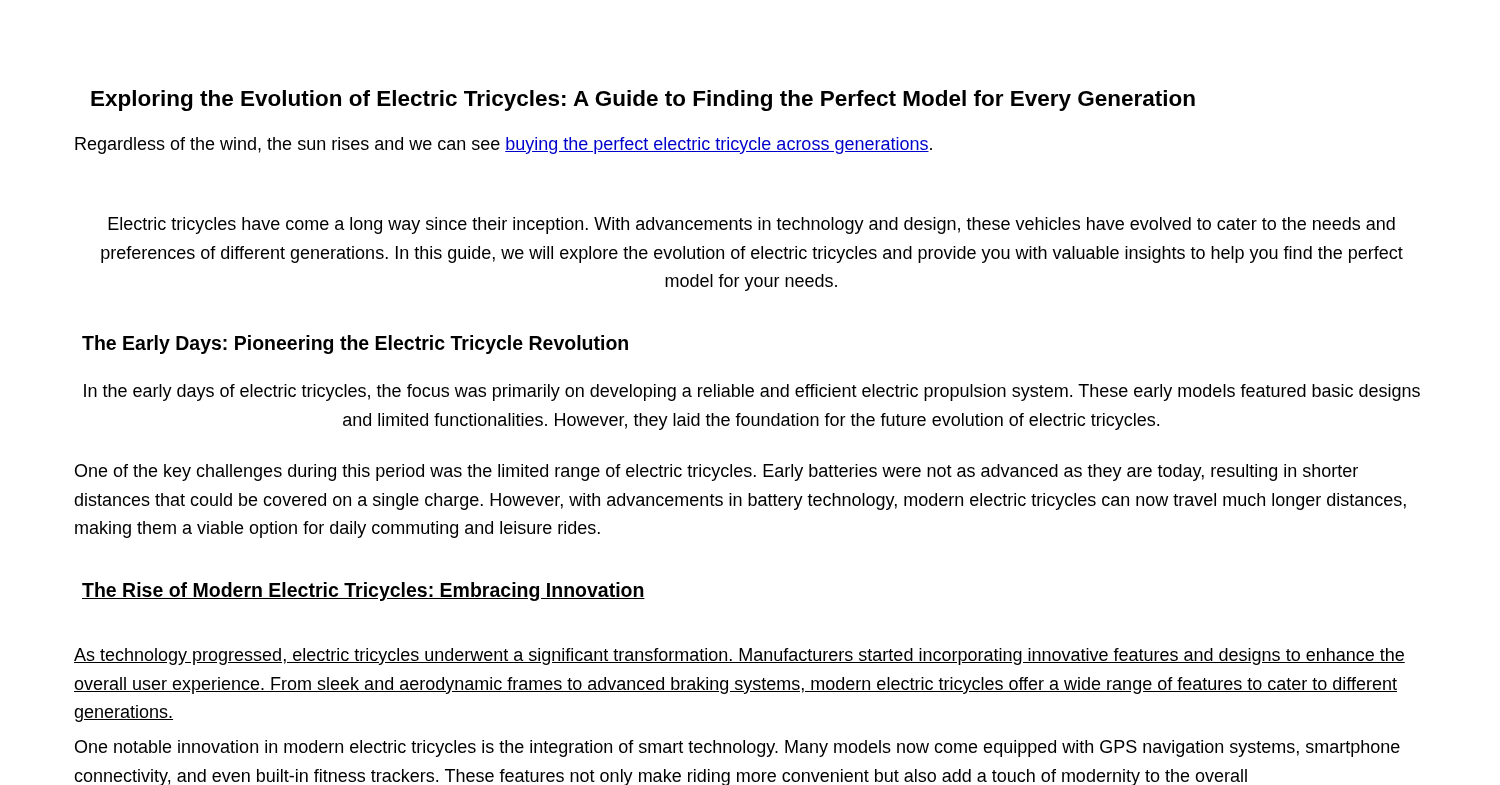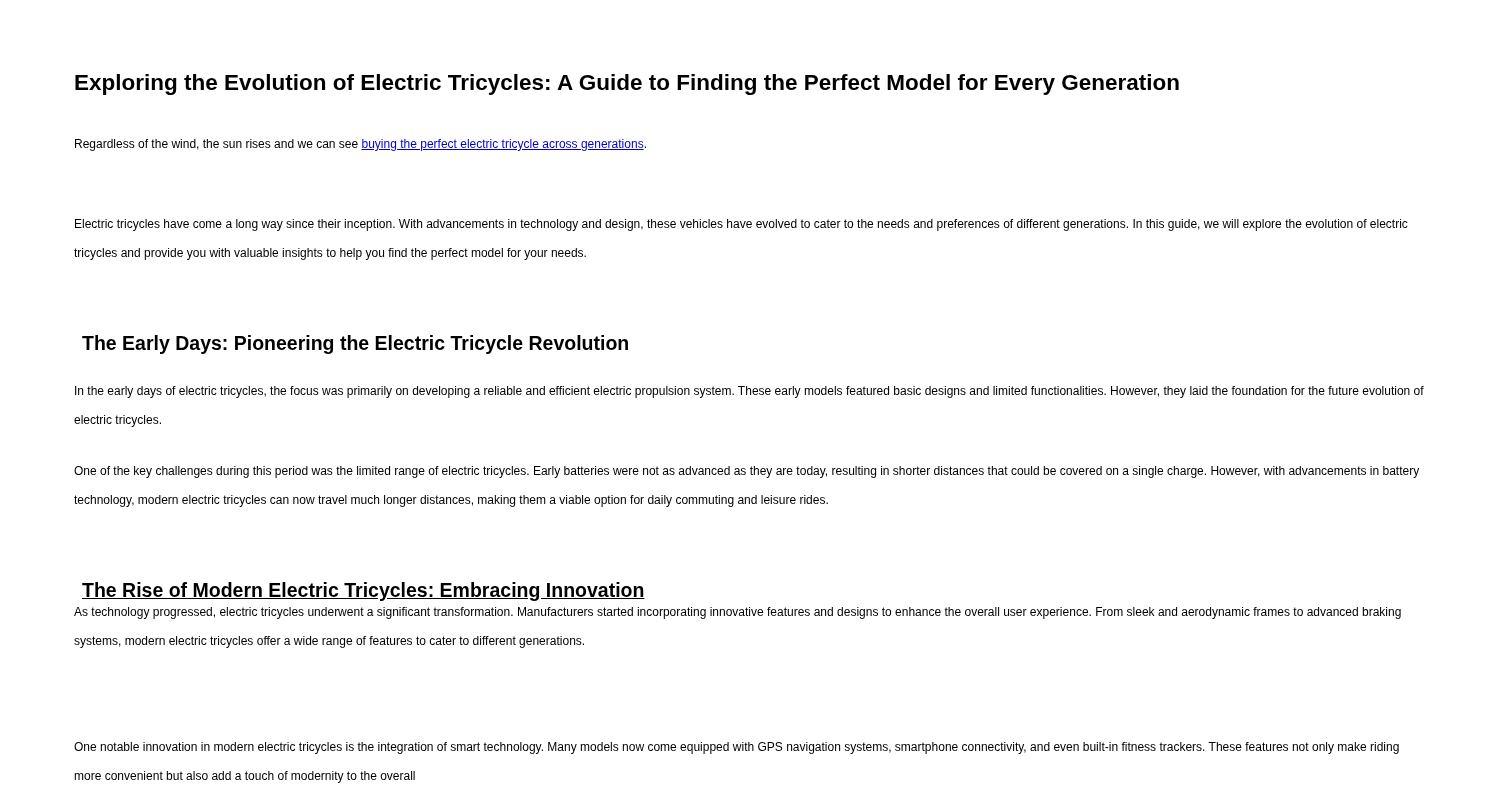--- a/index.html
+++ b/index.html
@@ -1,37 +1,37 @@
 <!DOCTYPE html>
 <html><head>
 <meta charset="utf-8">
 <style>
   html, body { margin: 0; padding: 0; background: #ffffff; }
   body { width: 1500px; height: 785px; overflow: hidden; position: relative;
          font-family: "Liberation Sans", sans-serif; color: #000; }
   .page { position: absolute; left: 74px; top: 0; width: 1360px; }
-  h1 { position: absolute; top: 70px; left: 0; margin: 0; font-size: 22.5px; font-weight: bold; white-space: nowrap; }
+  h1 { position: absolute; top: 70px; left: 0; margin: 16px; font-size: 22.5px; font-weight: bold; white-space: nowrap; }
   h2 { position: absolute; left: 0; margin: 8px; font-size: 19.5px; font-weight: bold; white-space: nowrap; }
-  p { position: absolute; left: 0; margin: 0; font-size: 12px; line-height: 28.5px; width: 1355px; }
+  p { position: absolute; left: 0; margin: 0; font-size: 18px; line-height: 28.5px; width: 1355px; }
   a { color: #0000cc; text-decoration: underline; }
 </style>
 </head>
 <body>
 
 <div class="page">
   <h1>Exploring the Evolution of Electric Tricycles: A Guide to Finding the Perfect Model for Every Generation</h1>
 
   <p style="top:130px;"><span>Regardless of the wind, the sun rises and we can see </span><a href="#">buying the perfect electric tricycle across generations</a><span>.</span></p>
 
-  <p style="top:210px;">Electric tricycles have come a long way since their inception. With advancements in technology and design, these vehicles have evolved to cater to the needs and preferences of different generations. In this guide, we will explore the evolution of electric tricycles and provide you with valuable insights to help you find the perfect model for your needs.</p>
+  <p style="top:210px;text-align:center;">Electric tricycles have come a long way since their inception. With advancements in technology and design, these vehicles have evolved to cater to the needs and preferences of different generations. In this guide, we will explore the evolution of electric tricycles and provide you with valuable insights to help you find the perfect model for your needs.</p>
 
   <h2 style="top:324px;">The Early Days: Pioneering the Electric Tricycle Revolution</h2>
 
-  <p style="top:377px;">In the early days of electric tricycles, the focus was primarily on developing a reliable and efficient electric propulsion system. These early models featured basic designs and limited functionalities. However, they laid the foundation for the future evolution of electric tricycles.</p>
+  <p style="top:377px;text-align:center;">In the early days of electric tricycles, the focus was primarily on developing a reliable and efficient electric propulsion system. These early models featured basic designs and limited functionalities. However, they laid the foundation for the future evolution of electric tricycles.</p>
 
   <p style="top:457px;">One of the key challenges during this period was the limited range of electric tricycles. Early batteries were not as advanced as they are today, resulting in shorter distances that could be covered on a single charge. However, with advancements in battery technology, modern electric tricycles can now travel much longer distances, making them a viable option for daily commuting and leisure rides.</p>
 
   <h2 style="top:571px;text-decoration:underline;">The Rise of Modern Electric Tricycles: Embracing Innovation</h2>
 
-  <p style="top:598px;">As technology progressed, electric tricycles underwent a significant transformation. Manufacturers started incorporating innovative features and designs to enhance the overall user experience. From sleek and aerodynamic frames to advanced braking systems, modern electric tricycles offer a wide range of features to cater to different generations.</p>
+  <p style="top:641px;text-decoration:underline;">As technology progressed, electric tricycles underwent a significant transformation. Manufacturers started incorporating innovative features and designs to enhance the overall user experience. From sleek and aerodynamic frames to advanced braking systems, modern electric tricycles offer a wide range of features to cater to different generations.</p>
 
   <p style="top:733px;">One notable innovation in modern electric tricycles is the integration of smart technology. Many models now come equipped with GPS navigation systems, smartphone connectivity, and even built-in fitness trackers. These features not only make riding more convenient but also add a touch of modernity to the overall</p>
 </div>
 
 </body></html>

